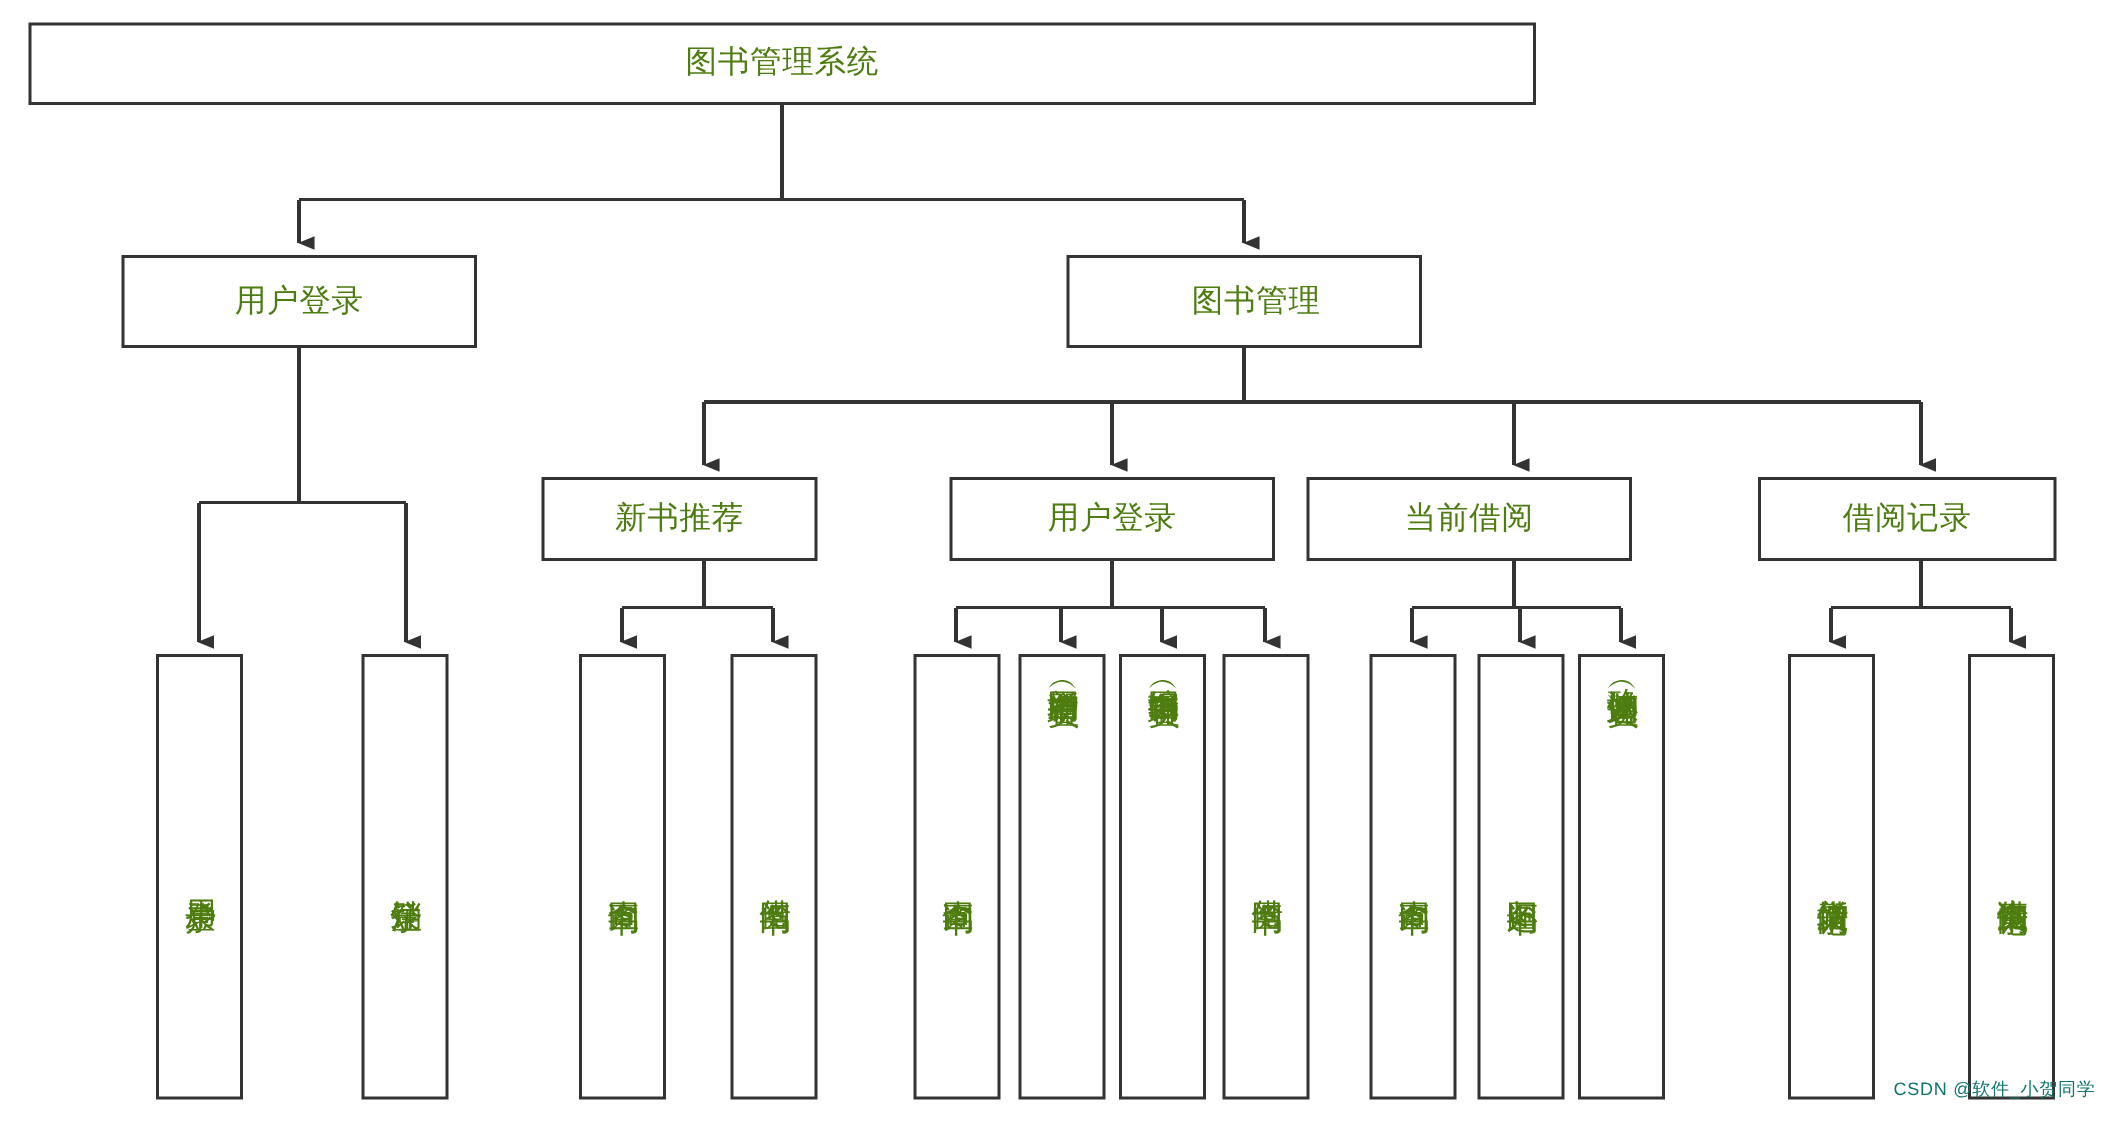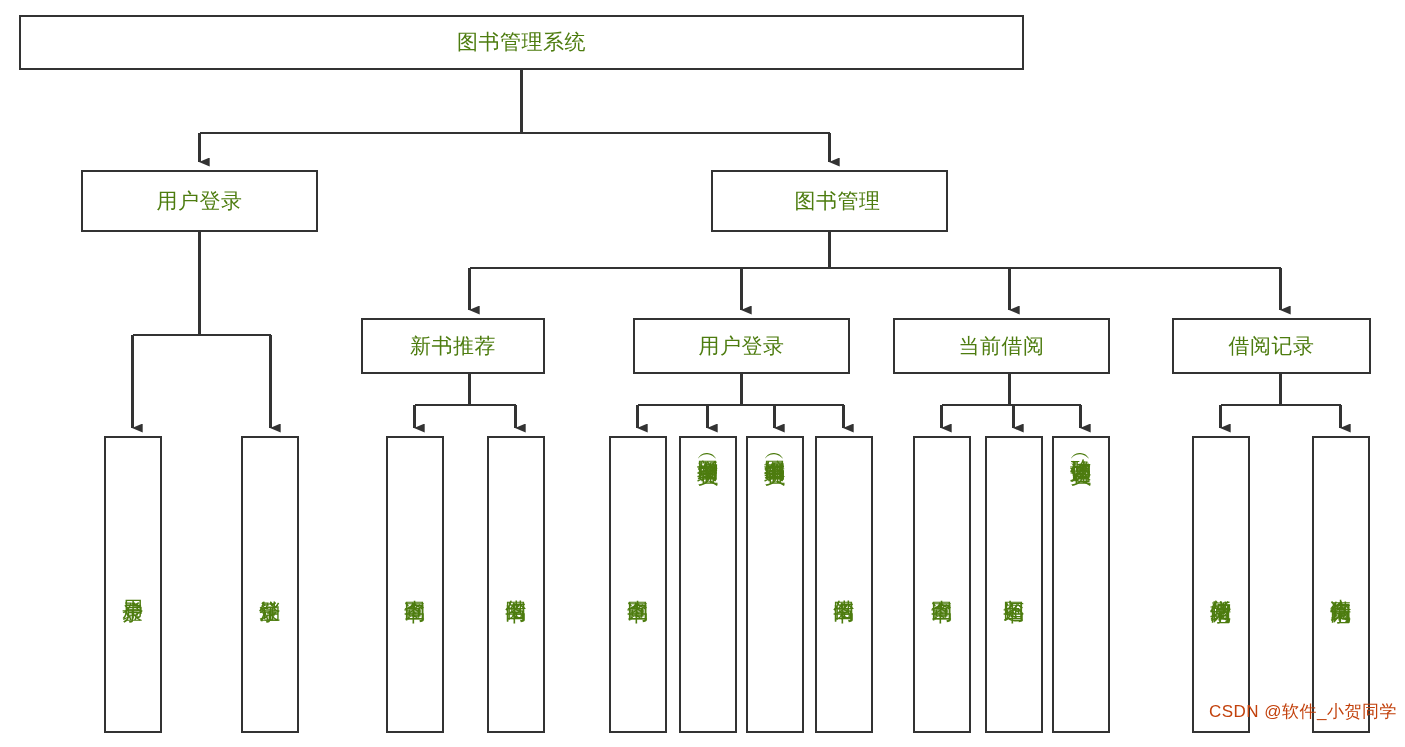--- a/index.html
+++ b/index.html
@@ -59,23 +59,23 @@
   .node.vert.tall .label {
     max-height: 288px;
   }
   .node.vert.centered {
     align-items: center;
     padding-top: 0;
   }
   #watermark {
     position: absolute;
     right: 8px;
-    bottom: 24px;
-    font-size: 17px;
-    color: #c2410c;
+    bottom: 12px;
+    font-size: 12px;
+    color: #0f766e;
     white-space: nowrap;
     letter-spacing: 0.5px;
   }
 </style>
 </head>
 <body>
 
 <div id="canvas">
 
   <svg id="edges" viewBox="0 0 1405 747" xmlns="http://www.w3.org/2000/svg">
@@ -138,21 +138,21 @@
   <div class="node horiz" style="left: 711px; top: 170px; width: 237px; height: 62px; padding-left: 16px;">
     <span class="label">图书管理</span>
   </div>
 
   <div class="node horiz" style="left: 361px; top: 318px; width: 184px; height: 56px;">
     <span class="label">新书推荐</span>
   </div>
   <div class="node horiz" style="left: 633px; top: 318px; width: 217px; height: 56px;">
     <span class="label">用户登录</span>
   </div>
-  <div class="node horiz" style="left: 893px; top: 318px; width: 217px; height: 56px;">
+  <div class="node horiz" style="left: 871px; top: 318px; width: 217px; height: 56px;">
     <span class="label">当前借阅</span>
   </div>
   <div class="node horiz" style="left: 1172px; top: 318px; width: 199px; height: 56px;">
     <span class="label">借阅记录</span>
   </div>
 
   <div class="node vert centered" style="left: 104px; top: 436px; width: 58px; height: 297px;">
     <span class="label">用户登录</span>
   </div>
   <div class="node vert centered" style="left: 241px; top: 436px; width: 58px; height: 297px;">

